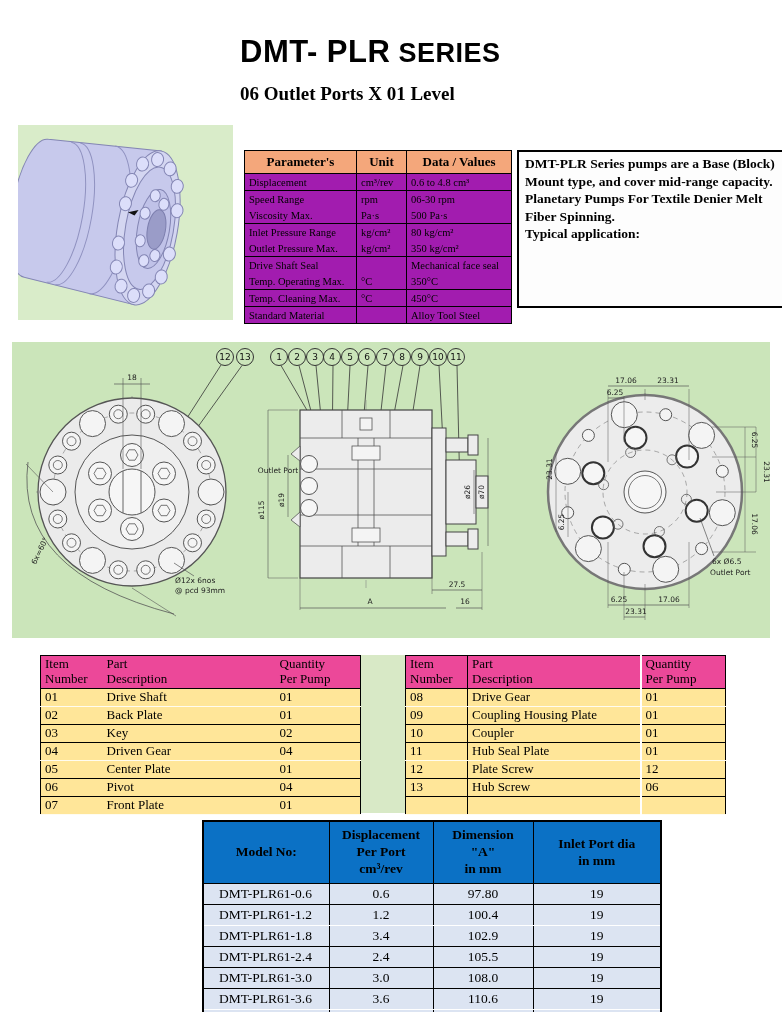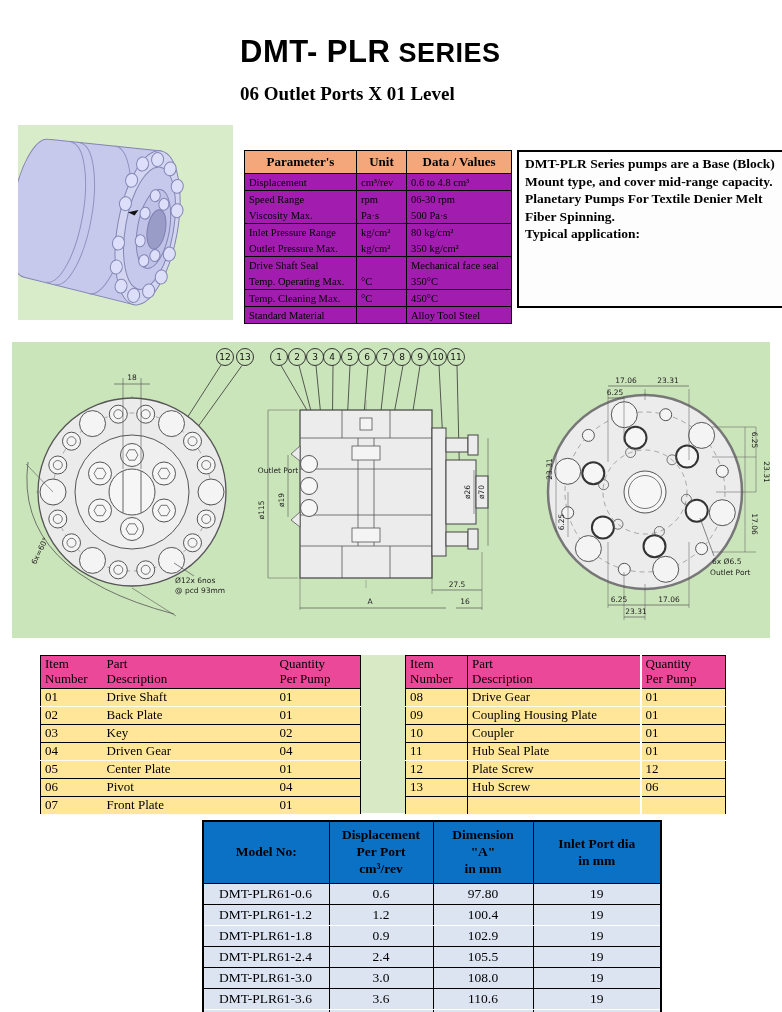--- a/index.html
+++ b/index.html
@@ -604,21 +604,21 @@
           <td>19</td>
         </tr>
     <tr>
           <td class="m">DMT-PLR61-1.2</td>
           <td>1.2</td>
           <td>100.4</td>
           <td>19</td>
         </tr>
     <tr class="rule">
           <td class="m">DMT-PLR61-1.8</td>
-          <td>0.9</td>
+          <td>3.4</td>
           <td>102.9</td>
           <td>19</td>
         </tr>
     <tr class="rule">
           <td class="m">DMT-PLR61-2.4</td>
           <td>2.4</td>
           <td>105.5</td>
           <td>19</td>
         </tr>
     <tr class="rule">

